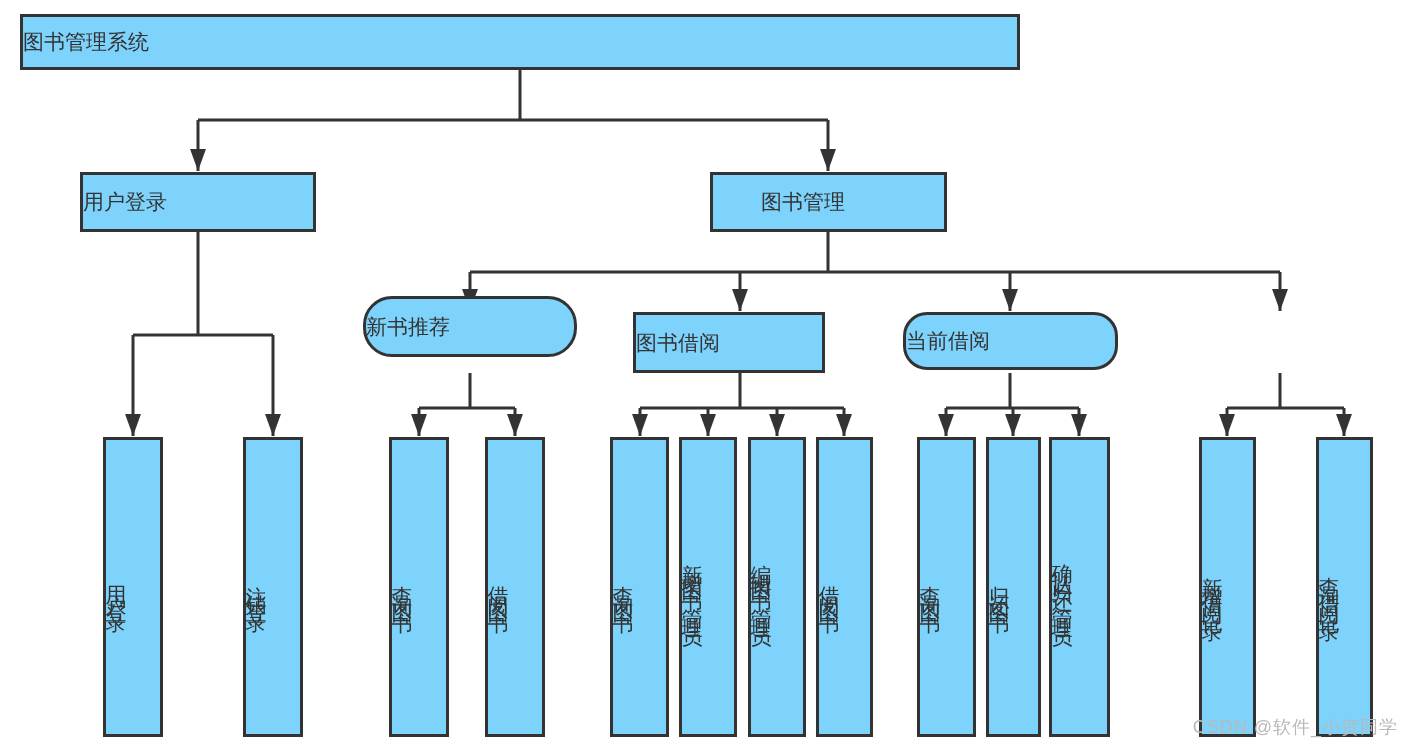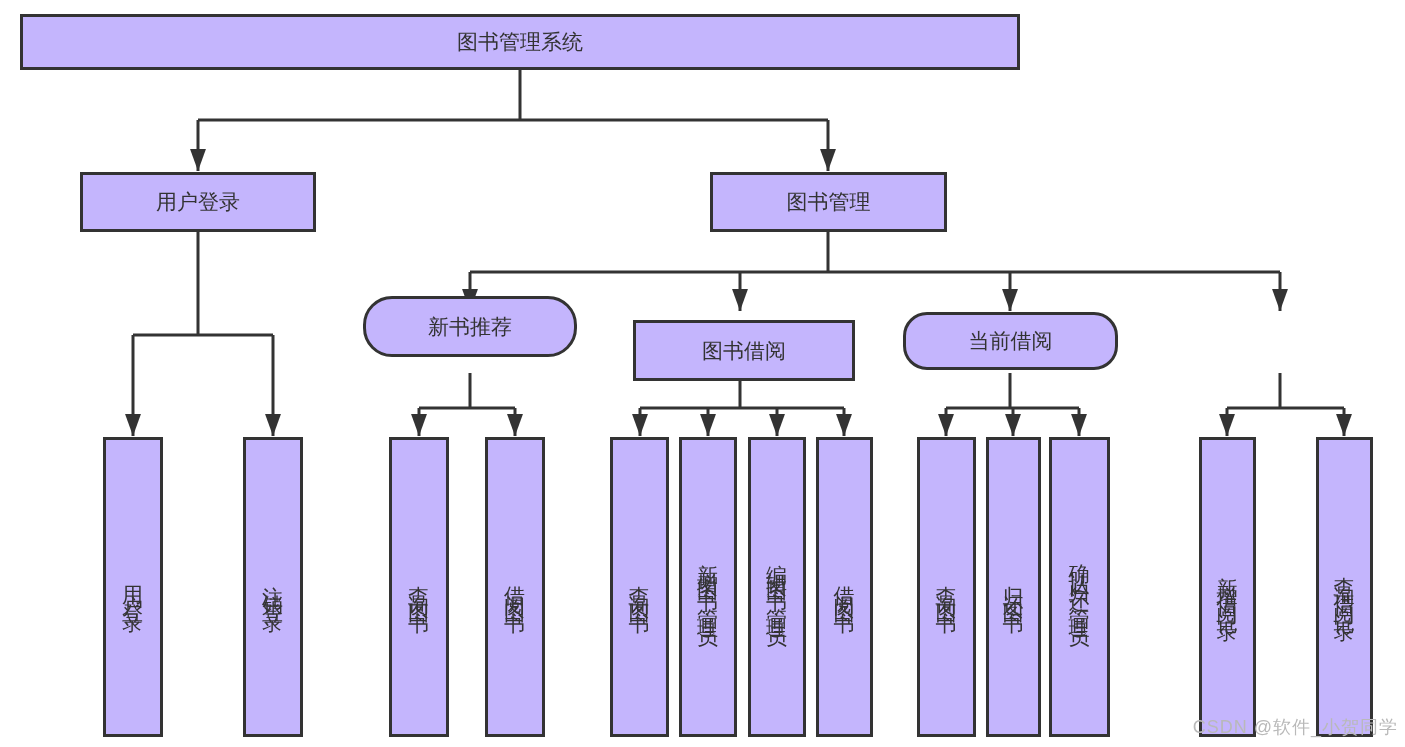--- a/index.html
+++ b/index.html
@@ -18,45 +18,45 @@
   .wires {
     position: absolute;
     left: 0;
     top: 0;
     z-index: 1;
   }
   .box {
     position: absolute;
     box-sizing: border-box;
     border: 3px solid #333333;
-    background: #c4b5fd;
+    background: #7dd3fc;
     display: flex;
     align-items: center;
-    justify-content: center;
+    justify-content: flex-start;
     z-index: 2;
     color: #333333;
   }
   .box .lbl {
     font-size: 21px;
     color: #333333;
     white-space: nowrap;
   }
   .vbox .lbl {
     writing-mode: vertical-lr;
     text-orientation: mixed;
     letter-spacing: 9px;
     line-height: 1;
     white-space: nowrap;
   }
   
   .b-root   { left: 20px;   top: 14px;  width: 1000px; height: 56px; }
   .b-l2-user{ left: 80px;   top: 172px; width: 236px;  height: 60px; }
-  .b-l2-book{ left: 710px;  top: 172px; width: 237px;  height: 60px; }
+  .b-l2-book{ left: 710px;  top: 172px; width: 237px;  height: 60px; padding-left: 48px; }
   .b-l3-nbr { left: 363px;  top: 296px; width: 214px;  height: 61px; border-radius: 29px; }
-  .b-l3-bb  { left: 633px;  top: 320px; width: 222px;  height: 61px; }
+  .b-l3-bb  { left: 633px;  top: 312px; width: 192px;  height: 61px; }
   .b-l3-cb  { left: 903px;  top: 312px; width: 215px;  height: 58px; border-radius: 24px; }
   .b-l3-br  { left: 1173px; top: 312px; width: 214px;  height: 61px; }
   
   .vbox { top: 437px; height: 300px; }
   .b-user-leaf { left: 103px;  width: 60px; }
   .b-logout    { left: 243px;  width: 60px; }
   .b-nbr-q     { left: 389px;  width: 60px; }
   .b-nbr-b     { left: 485px;  width: 60px; }
   .b-bb-q      { left: 610px;  width: 59px; }
   .b-bb-a      { left: 679px;  width: 58px; }

